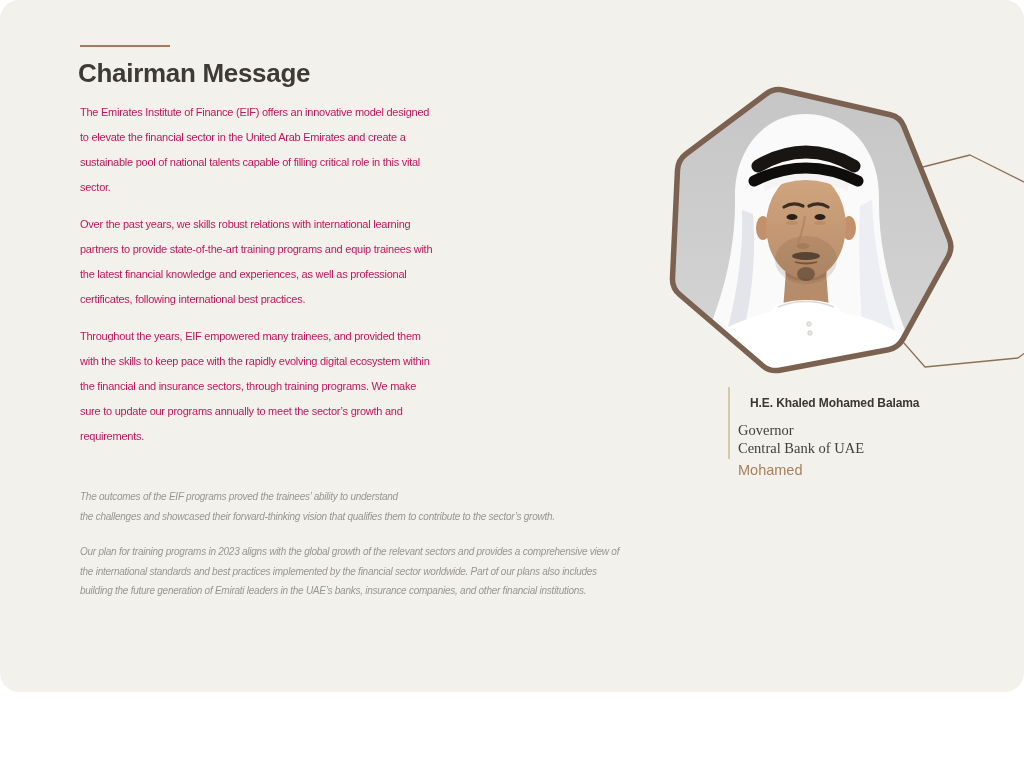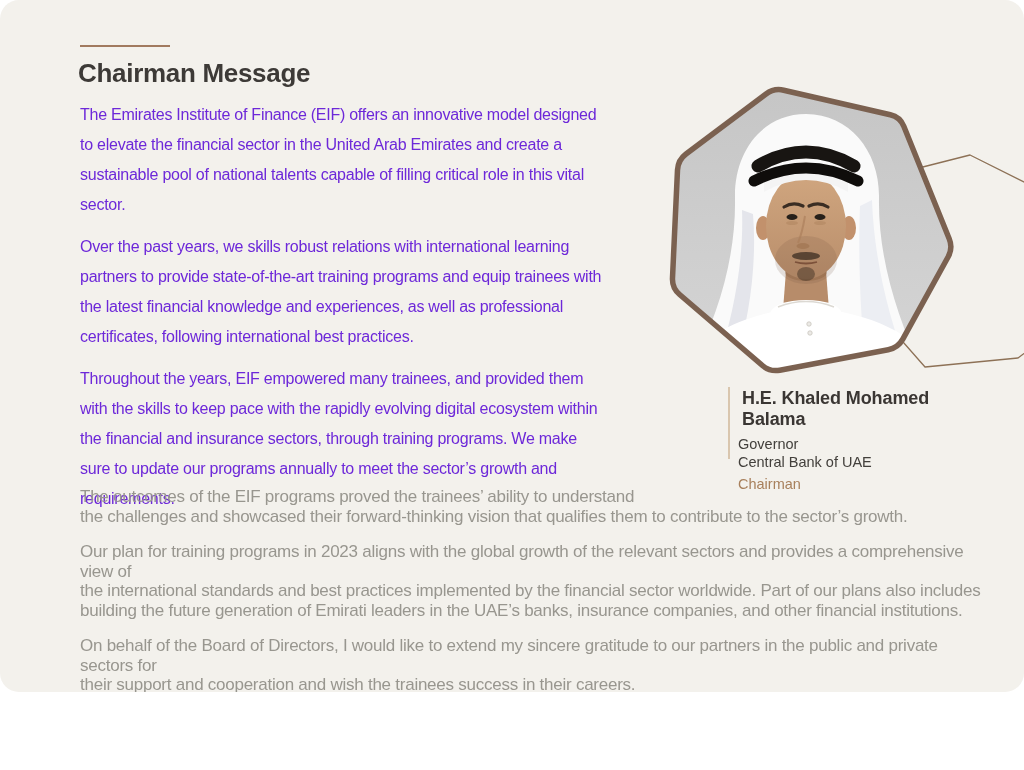--- a/index.html
+++ b/index.html
@@ -11,45 +11,45 @@
     position:absolute;left:80px;top:45px;width:90px;height:2px;background:#a17a5f;
   }
   .page-title{
     position:absolute;left:78px;top:58px;margin:0;
     font-size:26px;font-weight:bold;color:#3d3a37;letter-spacing:-0.3px;
   }
   .col-paras{
     position:absolute;left:80px;top:100px;width:575px;
   }
   .col-paras p{
-    margin:0 0 12px 0;font-size:16px;line-height:30px;color:#6d28d9;
+    margin:0 0 12px 0;font-size:11px;line-height:25px;color:#be185d;
     letter-spacing:-0.25px;white-space:pre-line;
   }
   .wide-paras{
     position:absolute;left:80px;top:487px;width:915px;
   }
   .wide-paras p{
-    margin:0 0 16px 0;font-size:17px;line-height:19.5px;color:#98968f;
-    letter-spacing:-0.25px;white-space:pre-line;
+    margin:0 0 16px 0;font-size:10px;line-height:19.5px;color:#98968f;
+    letter-spacing:-0.25px;white-space:pre-line;font-style:italic;
   }
   .photo-wrap{
     position:absolute;left:640px;top:60px;width:384px;height:320px;
   }
   .caption{
     position:absolute;left:728px;top:384px;width:240px;
   }
   .caption-rule{
     position:absolute;left:0;top:3px;width:2px;height:72px;background:#d9c6ae;
   }
   .caption-text{margin-left:10px;}
   .chair-name{
-    margin:4px;font-size:18px;font-weight:bold;color:#3a3633;letter-spacing:-0.1px;
+    margin:12px;font-size:12px;font-weight:bold;color:#3a3633;letter-spacing:-0.1px;
   }
   .chair-role{
-    margin:6px 0 0 0;font-size:14.5px;color:#43403c;line-height:17.5px;white-space:pre-line;
+    margin:6px 0 0 0;font-size:14.5px;color:#43403c;line-height:17.5px;white-space:pre-line;font-family:Liberation Serif, serif;
   }
   .chair-position{
     margin:5px 0 0 0;font-size:14.5px;color:#a8805c;
   }
 </style>
 </head>
 <body>
 
 <div class="page">
 
@@ -72,22 +72,20 @@
 sure to update our programs annually to meet the sector’s growth and
 requirements.</p>
   </div>
 
   <div class="wide-paras">
     <p>The outcomes of the EIF programs proved the trainees’ ability to understand
 the challenges and showcased their forward-thinking vision that qualifies them to contribute to the sector’s growth.</p>
     <p>Our plan for training programs in 2023 aligns with the global growth of the relevant sectors and provides a comprehensive view of
 the international standards and best practices implemented by the financial sector worldwide. Part of our plans also includes
 building the future generation of Emirati leaders in the UAE’s banks, insurance companies, and other financial institutions.</p>
-    <p>On behalf of the Board of Directors, I would like to extend my sincere gratitude to our partners in the public and private sectors for
-their support and cooperation and wish the trainees success in their careers.</p>
   </div>
 
   <div class="photo-wrap">
     <svg width="384" height="320" viewBox="640 60 1024 320" preserveAspectRatio="xMinYMin slice">
       <defs>
         <linearGradient id="bgGrad" x1="0" y1="0" x2="0" y2="1">
           <stop offset="0" stop-color="#c5c5c5"></stop>
           <stop offset="1" stop-color="#d6d6d6"></stop>
         </linearGradient>
         <linearGradient id="skinGrad" x1="0" y1="0" x2="0" y2="1">
@@ -151,17 +149,17 @@
                L679.6,294.5 Q672,288 672.5,278 L677.5,170 Q678,160 686,154 L766,94 Q774,88 783.7,90.2 Z" fill="none" stroke="#7b6150" stroke-width="5.5" stroke-linejoin="round"></path>
     </svg>
   </div>
 
   <div class="caption">
     <div class="caption-rule"></div>
     <div class="caption-text">
       <p class="chair-name">H.E. Khaled Mohamed Balama</p>
       <p class="chair-role">Governor
 Central Bank of UAE</p>
-      <p class="chair-position">Chairman</p>
+      <p class="chair-position">Mohamed</p>
     </div>
   </div>
 
 </div>
 
 </body></html>

